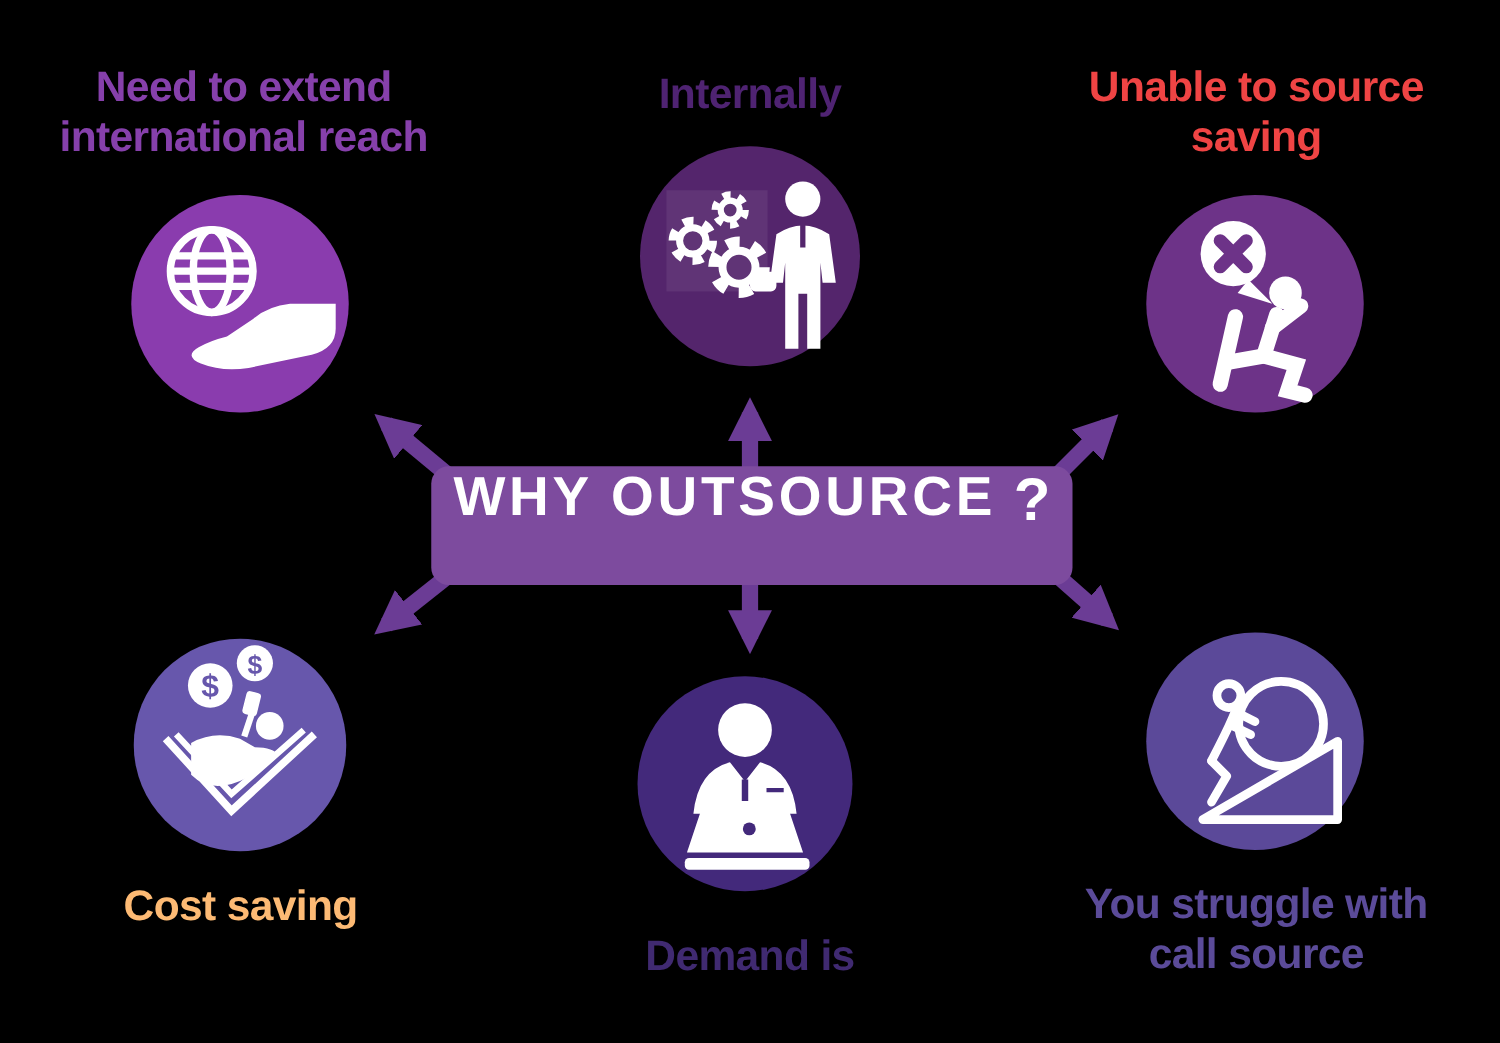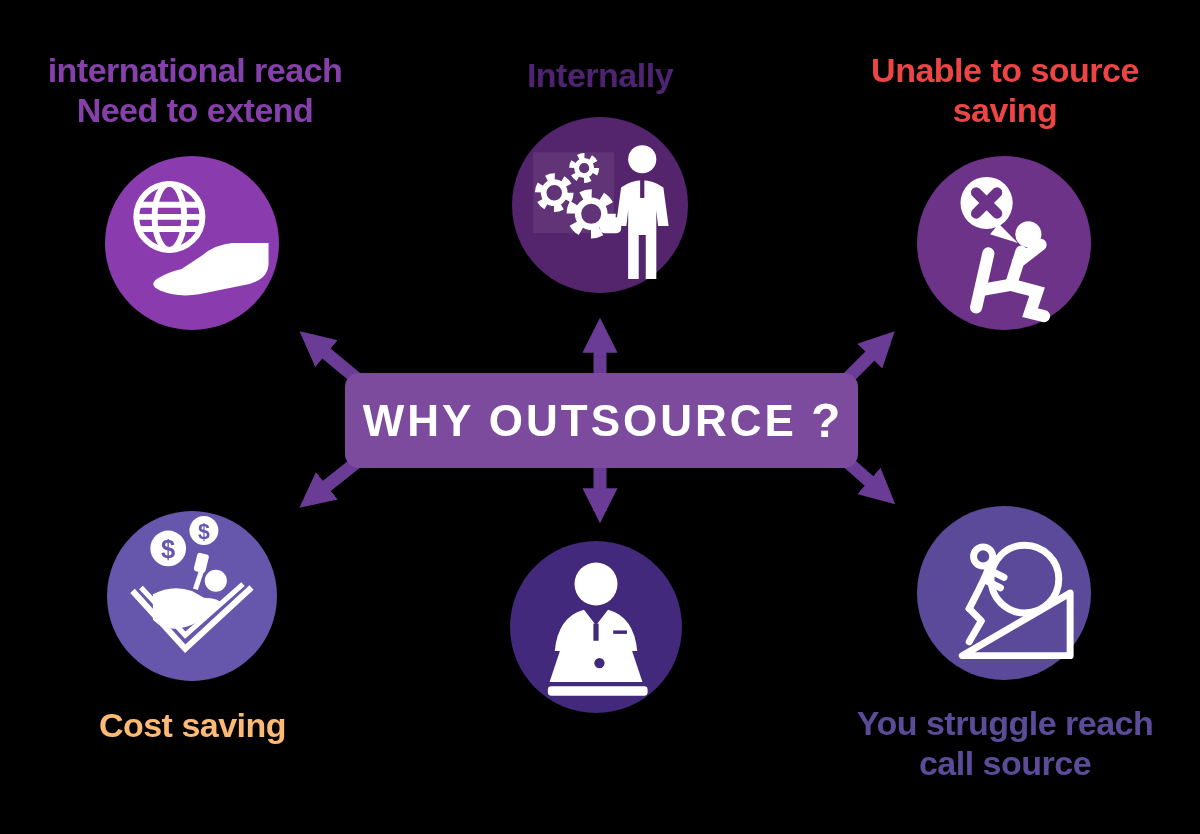--- a/index.html
+++ b/index.html
@@ -9,21 +9,21 @@
     font-family:"Liberation Sans","DejaVu Sans",sans-serif;
   }
   .node-label{
     position:absolute;text-align:center;font-weight:700;
     font-size:34px;line-height:1.18;letter-spacing:-0.5px;
   }
   .circle{position:absolute;border-radius:50%;}
   .circle svg{width:100%;height:100%;display:block;}
   #banner{
     position:absolute;left:345px;top:373px;width:513px;height:95px;
-    border-radius:14px;display:flex;align-items:center;justify-content:center;
+    border-radius:14px;display:flex;align-items:flex-start;justify-content:center;
     z-index:2;
   }
   #banner .banner-text{font-size:44px;font-weight:700;letter-spacing:3px;}
   #banner .banner-q{font-size:48px;font-weight:700;margin-left:14px;}
   #arrows{position:absolute;left:0;top:0;z-index:1;}
 </style>
 </head>
 <body>
 
 <div id="canvas">
@@ -43,22 +43,22 @@
       <line x1="843" y1="458" x2="886" y2="496" marker-end="url(#ah)"></line>
     </g>
   </svg>
 
   <div id="banner" style="background-color: rgb(125, 75, 158);">
     <span class="banner-text" style="color: rgb(255, 255, 255);">WHY OUTSOURCE</span>
     <span class="banner-q" style="color: rgb(255, 255, 255);">?</span>
   </div>
 
   <div class="node-label" style="left: 15px; top: 50px; width: 360px; color: rgb(134, 64, 171);">
+    <div>Need to extend</div>
     <div>international reach</div>
-    <div>Need to extend</div>
   </div>
   <div class="circle" style="left: 105px; top: 156px; width: 174px; height: 174px; background-color: rgb(138, 60, 174);">
     <svg viewBox="0 0 100 100">
       <g fill="none" stroke="#ffffff" stroke-width="3.4">
         <circle cx="37" cy="35" r="19"></circle>
         <ellipse cx="37" cy="35" rx="8.5" ry="19"></ellipse>
         <path d="M19,28 H55 M18,35 H56 M19,42 H55"></path>
       </g>
       <path fill="#ffffff" d="M94,50 h-21 q-10,1 -17,7 l-12,8 q-8,2 -13,5 q-7,4 1,7.5 q10,4 22,2 l29,-6 q11,-3 11,-12 z"></path>
     </svg>
@@ -128,32 +128,35 @@
     <svg viewBox="0 0 100 100">
       <circle cx="50" cy="25" r="12.5" fill="#ffffff"></circle>
       <path fill="#ffffff" d="M26,64 q2,-20 17,-24 l7,9 7,-9 q15,4 17,24 z"></path>
       <path stroke="#43297b" stroke-width="3" fill="none" d="M50,48 v13"></path>
       <path stroke="#43297b" stroke-width="2" fill="none" d="M60,53 h8"></path>
       <path fill="#ffffff" d="M31,58 h38 l8,24 h-54 z"></path>
       <circle cx="52" cy="71" r="3" fill="#43297b"></circle>
       <rect x="22" y="84.5" width="58" height="5.5" rx="2" fill="#ffffff"></rect>
     </svg>
   </div>
+  <div class="node-label" style="left: 430px; top: 745px; width: 340px; color: rgb(64, 42, 113);">
+    <div>Demand is</div>
+  </div>
 
   <div class="circle" style="left: 917px; top: 506px; width: 174px; height: 174px; background-color: rgb(91, 73, 153);">
     <svg viewBox="0 0 100 100">
       <g stroke="#ffffff" stroke-width="4" fill="none" stroke-linecap="round" stroke-linejoin="round">
         <circle cx="62" cy="42" r="19.5"></circle>
         <path d="M26,86 H88 V50 Z"></path>
         <circle cx="38" cy="29" r="5.5"></circle>
         <path d="M41,36 C38,44 34,51 30,59"></path>
         <path d="M42,37 L50,41"></path>
         <path d="M40,43 L48,47"></path>
         <path d="M30,59 L37,66 L30,78"></path>
       </g>
     </svg>
   </div>
   <div class="node-label" style="left: 830px; top: 703px; width: 350px; color: rgb(91, 75, 153);">
-    <div>You struggle reach</div>
+    <div>You struggle with</div>
     <div>call source</div>
   </div>
 
 </div>
 
 </body></html>

